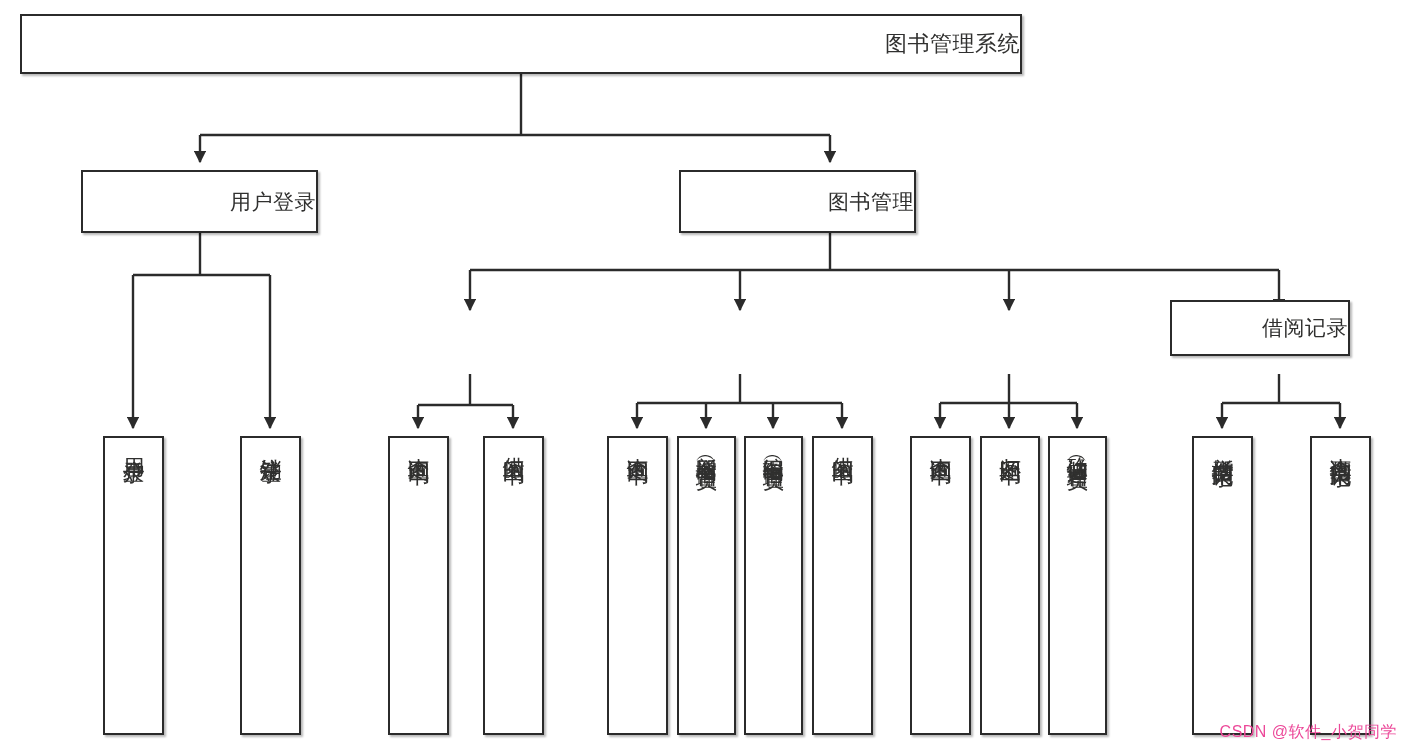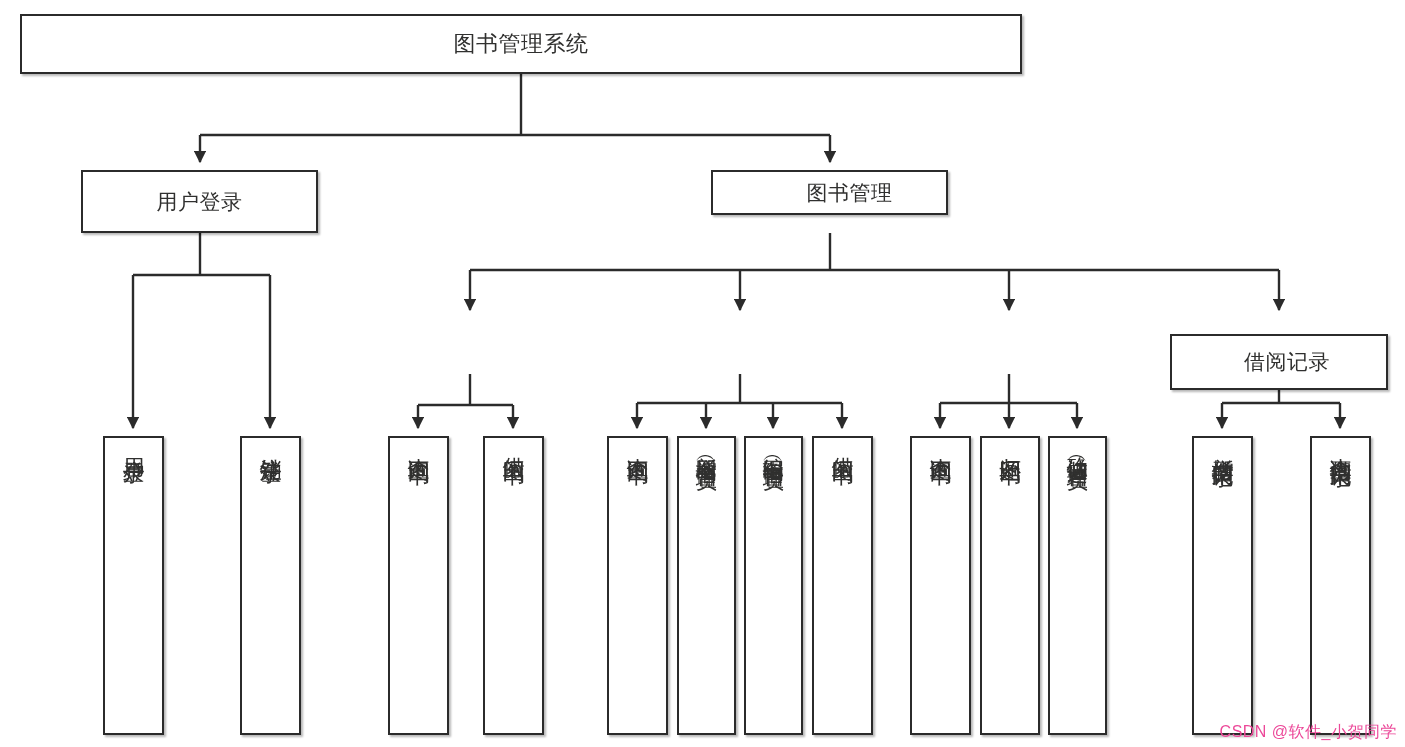--- a/index.html
+++ b/index.html
@@ -26,21 +26,21 @@
     pointer-events: none;
   }
   .node {
     position: absolute;
     box-sizing: border-box;
     background: #ffffff;
     border: 2px solid #2b2b2b;
     box-shadow: 2px 2px 2px rgba(0,0,0,0.28);
     display: flex;
     align-items: center;
-    justify-content: center;
+    justify-content: flex-end;
     color: #30302f;
     z-index: 2;
   }
   .node .lbl {
     display: block;
     text-align: center;
     line-height: 1.14;
     letter-spacing: 0.5px;
   }
   .node.horiz .lbl {
@@ -133,25 +133,25 @@
     </g>
   </svg>
 
   <div class="node root horiz" style="left:20px; top:14px; width:1002px; height:60px;">
     <span class="lbl">图书管理系统</span>
   </div>
 
   <div class="node horiz" style="left:81px; top:170px; width:237px; height:63px;">
     <span class="lbl">用户登录</span>
   </div>
-  <div class="node horiz" style="left:711px; top:170px; width:237px; height:45px;padding-left:40px;">
+  <div class="node horiz" style="left:679px; top:170px; width:237px; height:63px;padding-left:40px;">
     <span class="lbl">图书管理</span>
   </div>
 
-  <div class="node horiz" style="left:1170px; top:334px; width:218px; height:56px;padding-left:16px;">
+  <div class="node horiz" style="left:1170px; top:300px; width:180px; height:56px;padding-left:16px;">
     <span class="lbl">借阅记录</span>
   </div>
 
   <div class="node vert" style="left:103px; top:436px; width:61px; height:299px;">
     <span class="lbl">用户登录</span>
   </div>
   <div class="node vert" style="left:240px; top:436px; width:61px; height:299px;">
     <span class="lbl">注销登录</span>
   </div>
 

